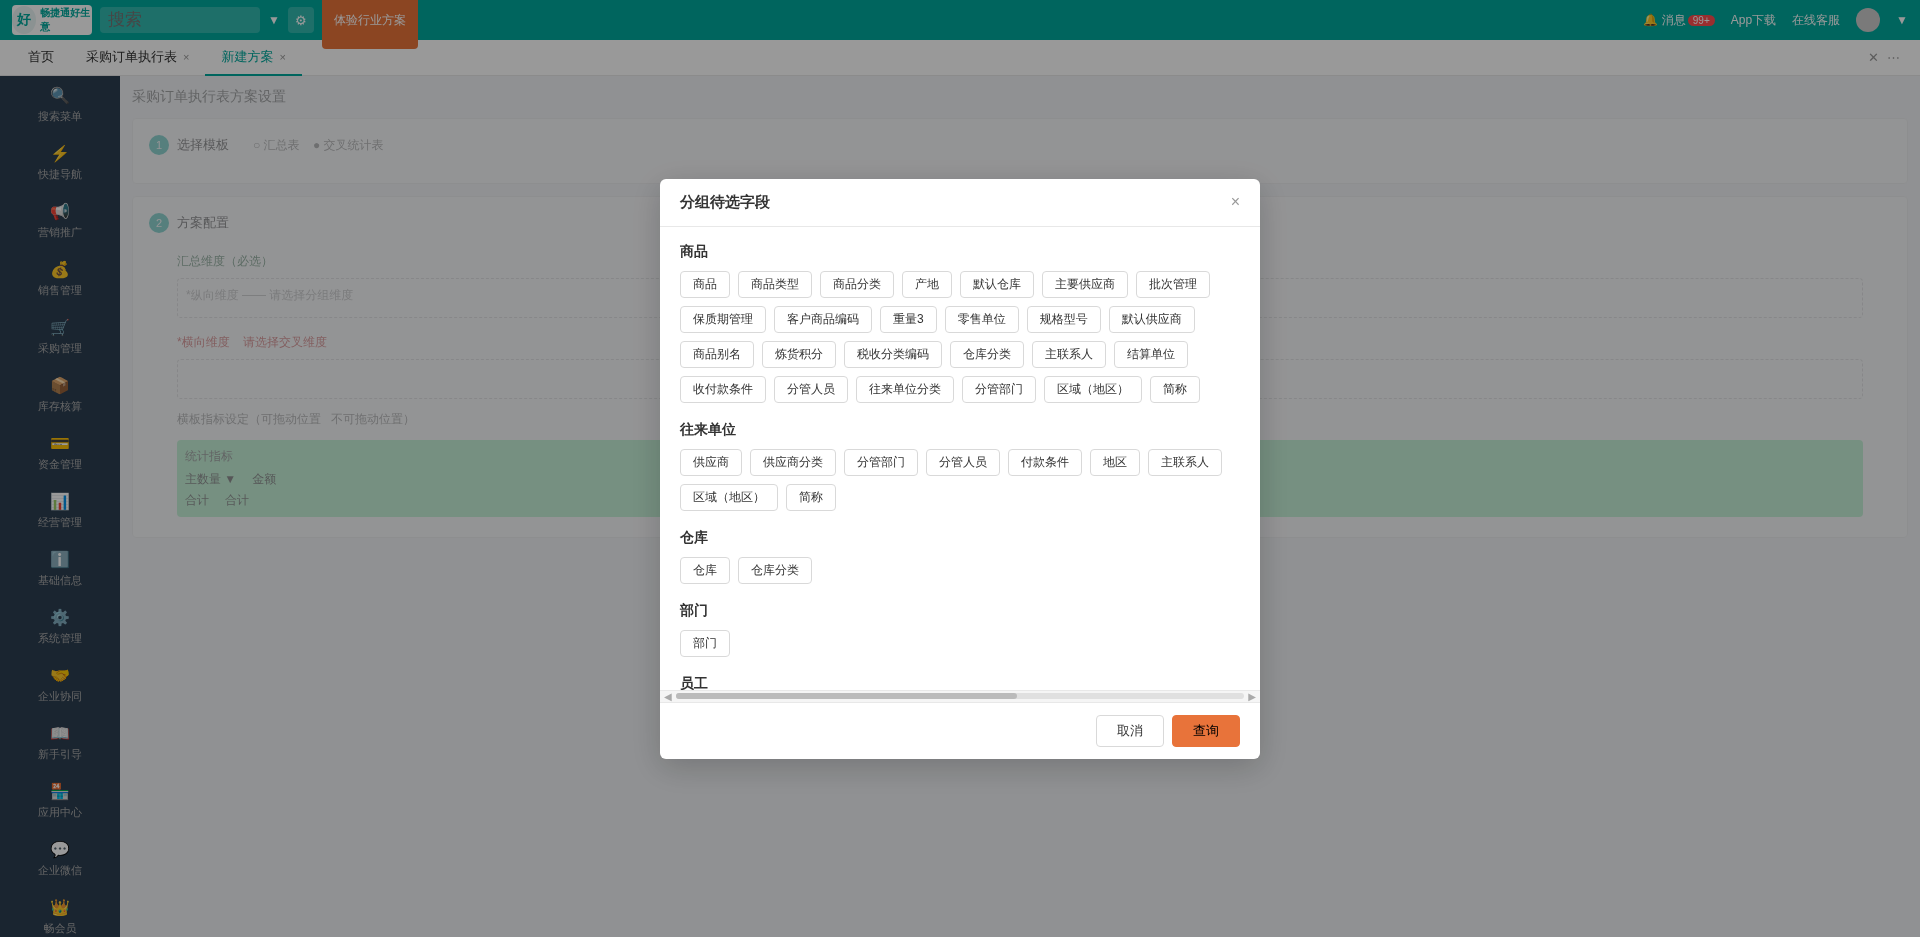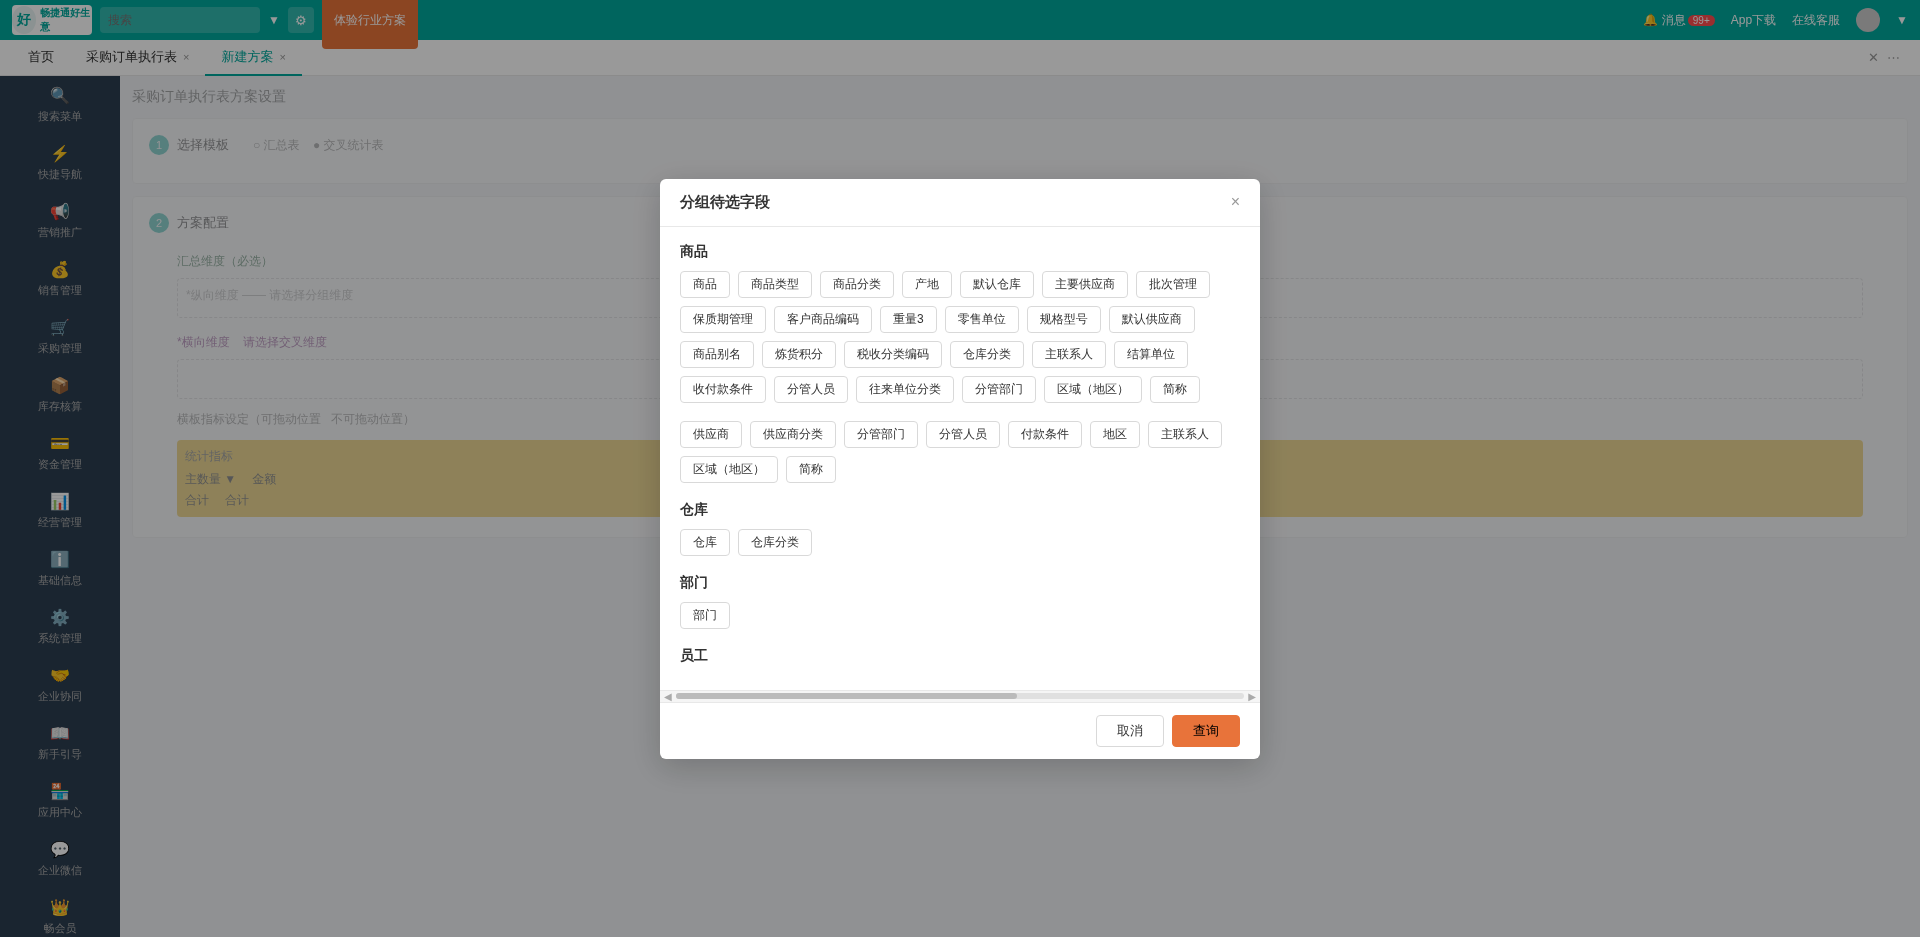--- a/index.html
+++ b/index.html
@@ -33,21 +33,21 @@
       background: #e8f4f3;
       border-radius: 50%;
       display: flex; align-items: center; justify-content: center;
       color: #00a99d; font-weight: bold; font-size: 14px; margin-right: 4px;
     }
     .top-bar-search {
       width: 160px; height: 26px;
       background: rgba(255,255,255,0.2);
       border-radius: 4px;
       display: flex; align-items: center;
-      padding: 0 8px; color: rgba(255,255,255,0.8); font-size: 12px;
+      padding: 0 8px; color: rgba(255,255,255,0.8); font-size: 17px;
       border: none;
     }
     .top-bar-dropdown {
       color: white; font-size: 12px; display: flex; align-items: center; gap: 2px; cursor: pointer;
     }
     .gear-btn {
       width: 26px; height: 26px; background: rgba(255,255,255,0.2); border-radius: 4px;
       display: flex; align-items: center; justify-content: center; cursor: pointer; color: white;
     }
     .experience-btn {
@@ -289,24 +289,24 @@
       </div>
       <div class="section-card">
         <div class="section-step">
           <div class="step-num">2</div>
           <span>方案配置</span>
         </div>
         <div style="padding:8px 0 4px 28px;font-size:12px;color:#14532d;">汇总维度（必选）</div>
         <div style="margin:4px 28px;padding:8px;border:1px dashed #ccc;border-radius:4px;min-height:40px;">
           <span style="color:#999;font-size:12px;">*纵向维度 —— 请选择分组维度</span>
         </div>
-        <div style="padding:8px 0 4px 28px;font-size:12px;color:#701a75;margin-top:8px;">*横向维度 &nbsp;&nbsp; 请选择交叉维度</div>
+        <div style="padding:8px 0 4px 28px;font-size:12px;color:#b91c1c;margin-top:8px;">*横向维度 &nbsp;&nbsp; 请选择交叉维度</div>
         <div style="margin:4px 28px;padding:8px;border:1px dashed #ccc;border-radius:4px;min-height:40px;"></div>
         <div style="padding:8px 28px;font-size:12px;color:#666;">横板指标设定（可拖动位置 &nbsp; 不可拖动位置）</div>
-        <div style="margin:4px 28px;background:#eab308;padding:8px;border-radius:4px;">
+        <div style="margin:4px 28px;background:#86efac;padding:8px;border-radius:4px;">
           <div style="font-size:12px;color:#333;margin-bottom:6px;">统计指标</div>
           <div style="display:flex;gap:16px;">
             <span style="font-size:12px;">主数量 ▼</span>
             <span style="font-size:12px;">金额</span>
           </div>
           <div style="display:flex;gap:16px;margin-top:4px;">
             <span style="font-size:12px;">合计</span>
             <span style="font-size:12px;">合计</span>
           </div>
         </div>
@@ -347,20 +347,21 @@
             <div class="field-tag">结算单位</div>
             <div class="field-tag">收付款条件</div>
             <div class="field-tag">分管人员</div>
             <div class="field-tag">往来单位分类</div>
             <div class="field-tag">分管部门</div>
             <div class="field-tag">区域（地区）</div>
             <div class="field-tag">简称</div>
           </div>
         </div>
         <div class="field-group">
+          <div class="field-group-title">往来单位</div>
           <div class="field-tags">
             <div class="field-tag">供应商</div>
             <div class="field-tag">供应商分类</div>
             <div class="field-tag">分管部门</div>
             <div class="field-tag">分管人员</div>
             <div class="field-tag">付款条件</div>
             <div class="field-tag">地区</div>
             <div class="field-tag">主联系人</div>
             <div class="field-tag">区域（地区）</div>
             <div class="field-tag">简称</div>

